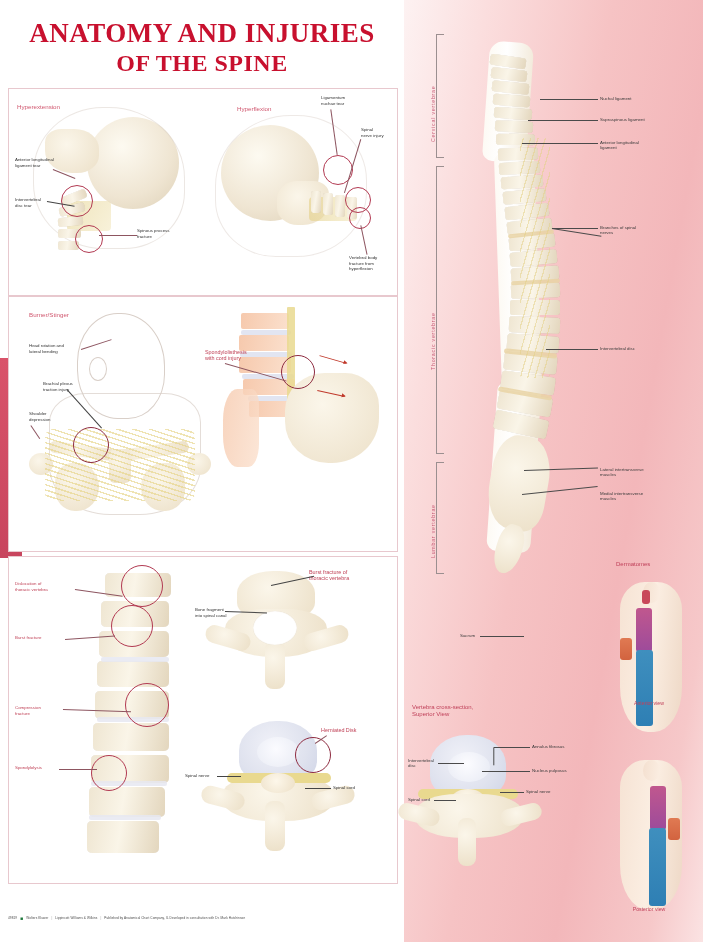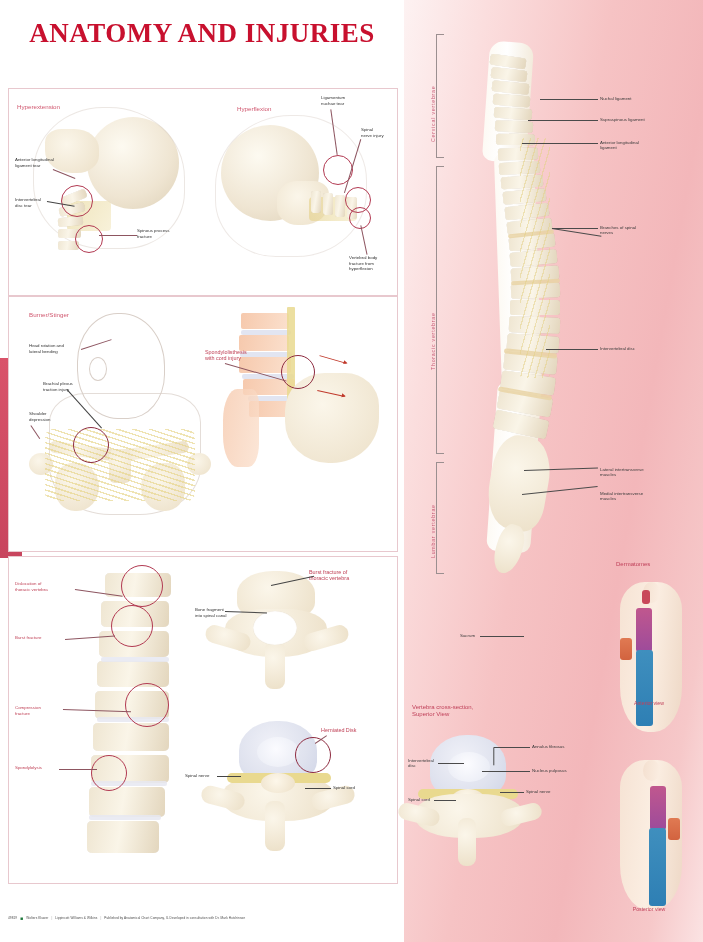--- a/index.html
+++ b/index.html
@@ -100,20 +100,21 @@
 </style>
 </head>
 <body>
 
 <div id="poster">
 
   <div id="left-col">
 
     <div id="title">
       <span>ANATOMY AND INJURIES</span>
+      <span class="l2">OF THE SPINE</span>
     </div>
 
     <div id="injuries-tab">
       <span>INJURIES</span>
     </div>
 
     <div class="panel" id="panel-top">
       <div class="art">
 
         <div class="grayhead" style="left:78px;top:28px;width:92px;height:92px;"></div>

